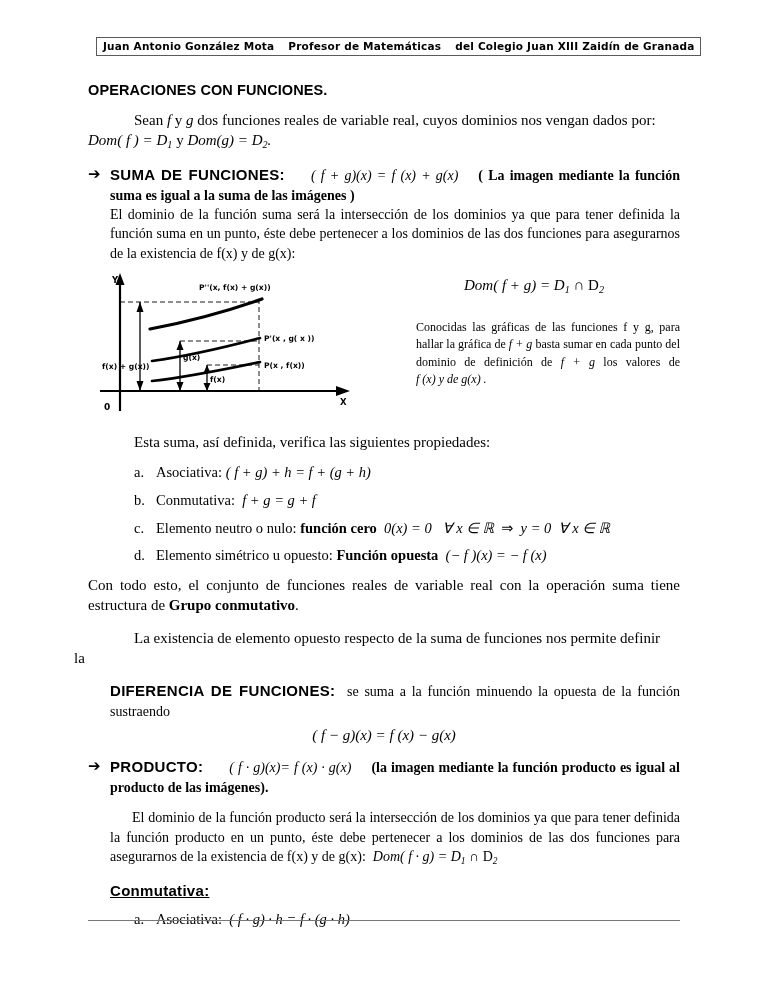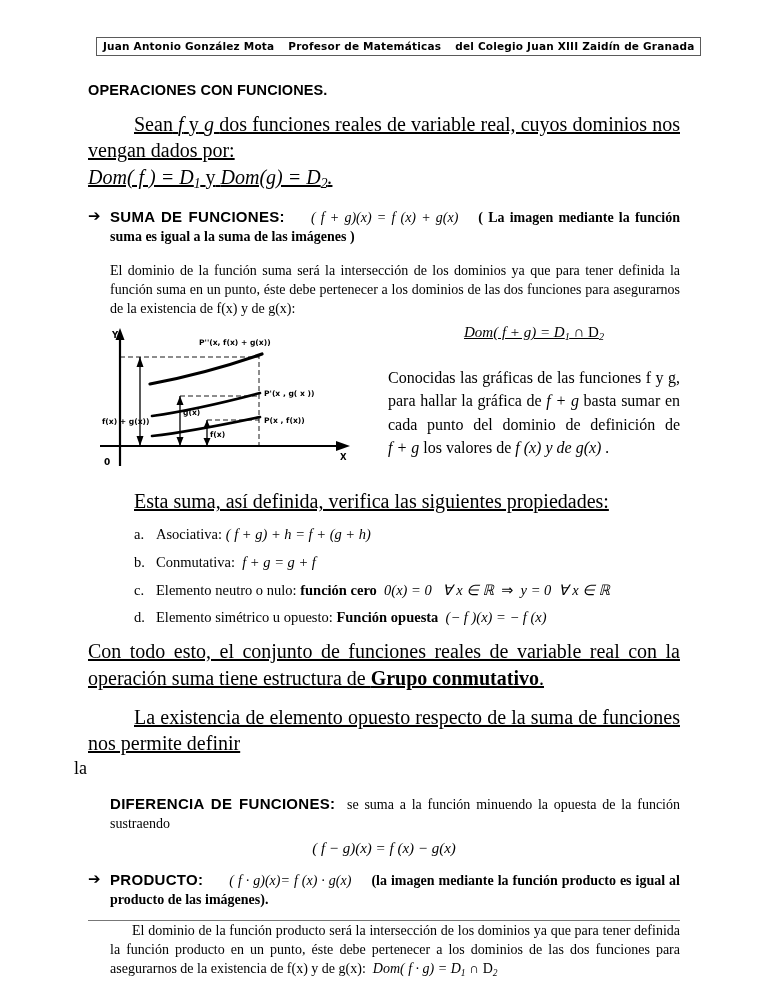--- a/index.html
+++ b/index.html
@@ -43,25 +43,24 @@
 
   h1.title{
     font-family:"Liberation Sans", sans-serif;
     font-size:14.5px;
     font-weight:bold;
     margin:0 0 0 0;
     letter-spacing:.1px;
   }
 
   p.para{
-    font-size:20px;
+    font-size:15px;
     line-height:1.32;
     margin:13px 0 0 0;
     text-align:justify;
-    text-decoration:underline;
   }
   p.para.indent{ text-indent:46px; }
 
   .mi{font-style:italic;}
   .sub{font-size:.68em; vertical-align:-0.28em; font-style:italic;}
   .math{font-family:"Liberation Serif", serif; font-style:italic; white-space:nowrap;}
   .mathup{font-style:normal;}
   b.bd{font-weight:bold;}
 
   
@@ -90,21 +89,20 @@
     font-size:15px;
     letter-spacing:.3px;
   }
   .gap-s{display:inline-block;width:26px;}
   .gap-m{display:inline-block;width:20px;}
   .boldtail{font-weight:bold;}
 
   
   .indent-block{
     margin-left:22px;
-    margin-top:14px;
     font-size:14px;
     line-height:1.38;
     text-align:justify;
   }
 
   .centerline{
     text-align:center;
     font-size:15px;
     margin-top:6px;
   }
@@ -121,28 +119,28 @@
     width:288px; height:148px;
   }
   .sidecol{
     position:absolute;
     left:300px; top:0;
     width:292px;
   }
   .domline{
     text-align:center;
     font-size:15px;
-    margin:0 0 0 0;
-    text-decoration:underline;
+    margin:8px 0 0 0;
   }
   .sidetext{
     margin-top:24px;
-    font-size:16px;
+    font-size:12px;
     line-height:1.45;
     text-align:justify;
+    margin-left:28px;
   }
 
   
   ol.props{
     list-style:none;
     margin:10px 0 0 0;
     padding:0 0 0 46px;
     font-size:14.5px;
   }
   ol.props li{
@@ -288,21 +286,21 @@
         <span class="lt">d.</span>
         <span class="tx"><span>Elemento simétrico u opuesto:</span> <b class="bd">Función opuesta</b>&nbsp;&nbsp;<span class="math">(− f )(x) = − f (x)</span></span>
       </li>
     </ol>
 
     <p class="para" style="margin-top:11px;">
       <span>Con todo esto, el conjunto de funciones reales de variable real con la operación suma tiene estructura de </span><b class="bd">Grupo conmutativo</b><span>.</span>
     </p>
 
     <p class="para indent" style="margin-top:13px;">La existencia de elemento opuesto respecto de la suma de funciones nos permite definir</p>
-    <div style="font-size:18px;line-height:1.32;margin-left:-14px;">la</div>
+    <div style="font-size:15px;line-height:1.32;margin-left:-14px;">la</div>
 
     <div class="indent-block" style="margin-top:13px;">
       <span class="seclabel">DIFERENCIA DE FUNCIONES:</span>&nbsp;&nbsp;<span>se suma a la función minuendo la opuesta de la función sustraendo</span>
     </div>
     <div class="centerline">
       <span class="math">( f − g)(x) = f (x) − g(x)</span>
     </div>
 
     <div class="arrow-row" style="margin-top:13px;">
       <div class="arrow-glyph">➔</div>

